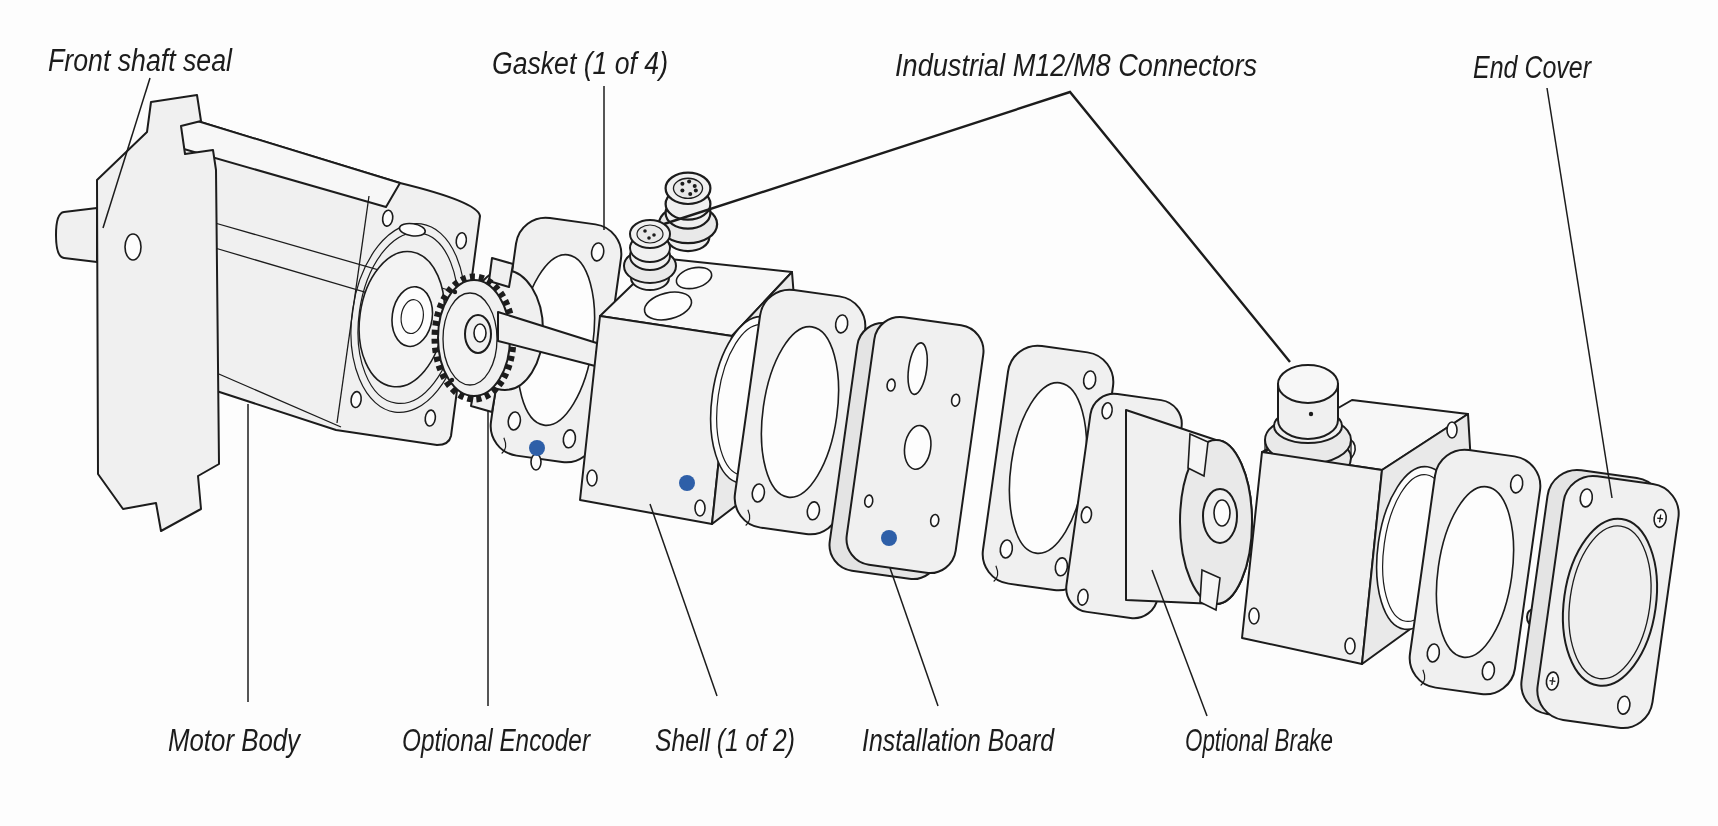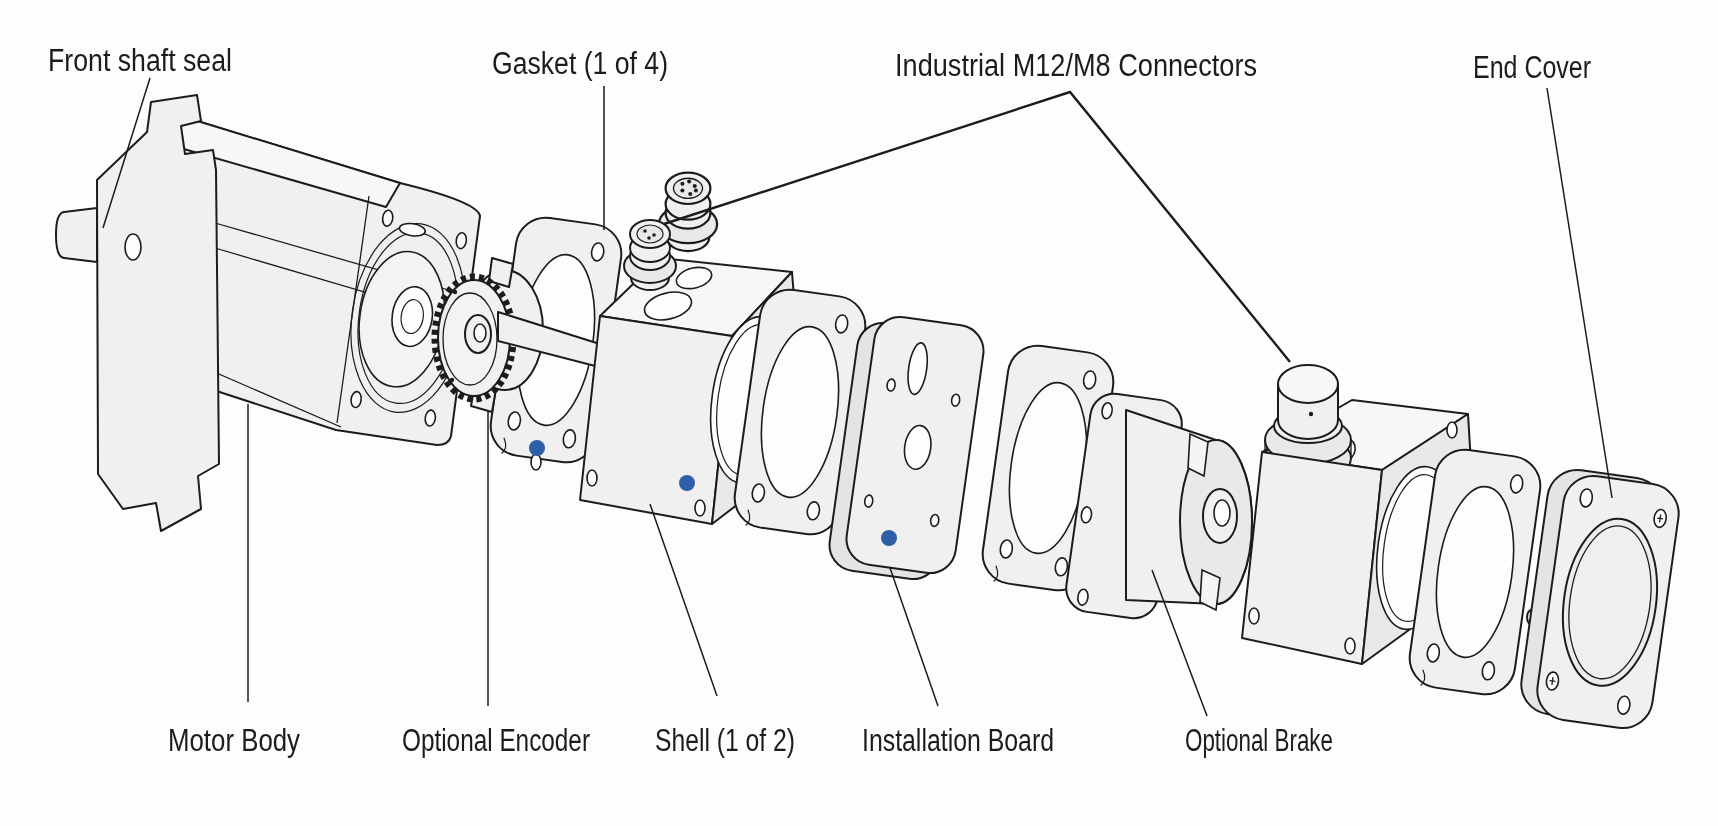--- a/index.html
+++ b/index.html
@@ -1,16 +1,16 @@
 <!DOCTYPE html>
 <html><head>
 <meta charset="utf-8">
 <style>
   html,body{margin:0;padding:0;background:#fdfdfd;}
-  .stage{position:relative;width:1718px;height:769px;background:#fdfdfd;overflow:hidden;}
+  .stage{position:relative;width:1718px;height:769px;background:#fdfdfd;overflow:hidden;font-style:italic;}
   svg{display:block;}
   .part{fill:#f0f0f0;stroke:#1c1c1c;stroke-width:2;stroke-linejoin:round;}
   .part-top{fill:#f7f7f7;stroke:#1c1c1c;stroke-width:2;stroke-linejoin:round;}
   .part-side{fill:#e9e9e9;stroke:#1c1c1c;stroke-width:2;stroke-linejoin:round;}
   .hole{fill:#fdfdfd;stroke:#1c1c1c;stroke-width:1.6;}
   .detail{fill:none;stroke:#1c1c1c;stroke-width:1.3;}
   .rim{fill:none;stroke:#1c1c1c;stroke-width:1.2;}
   .leader{stroke:#1c1c1c;stroke-width:1.5;fill:none;}
   .leader-thick{stroke:#1c1c1c;stroke-width:2.4;fill:none;}
   .label{font-family:"Liberation Sans",sans-serif;font-size:31px;fill:#1c1c1c;}

